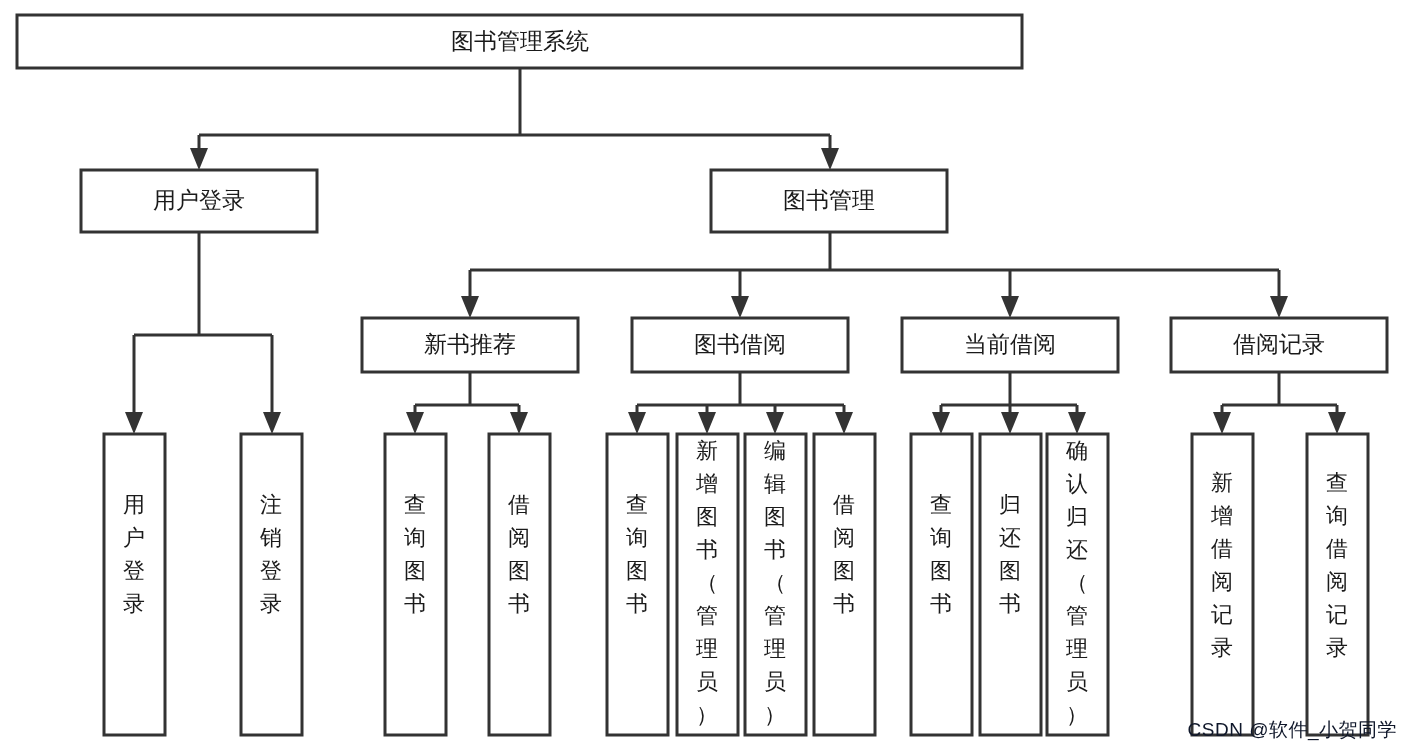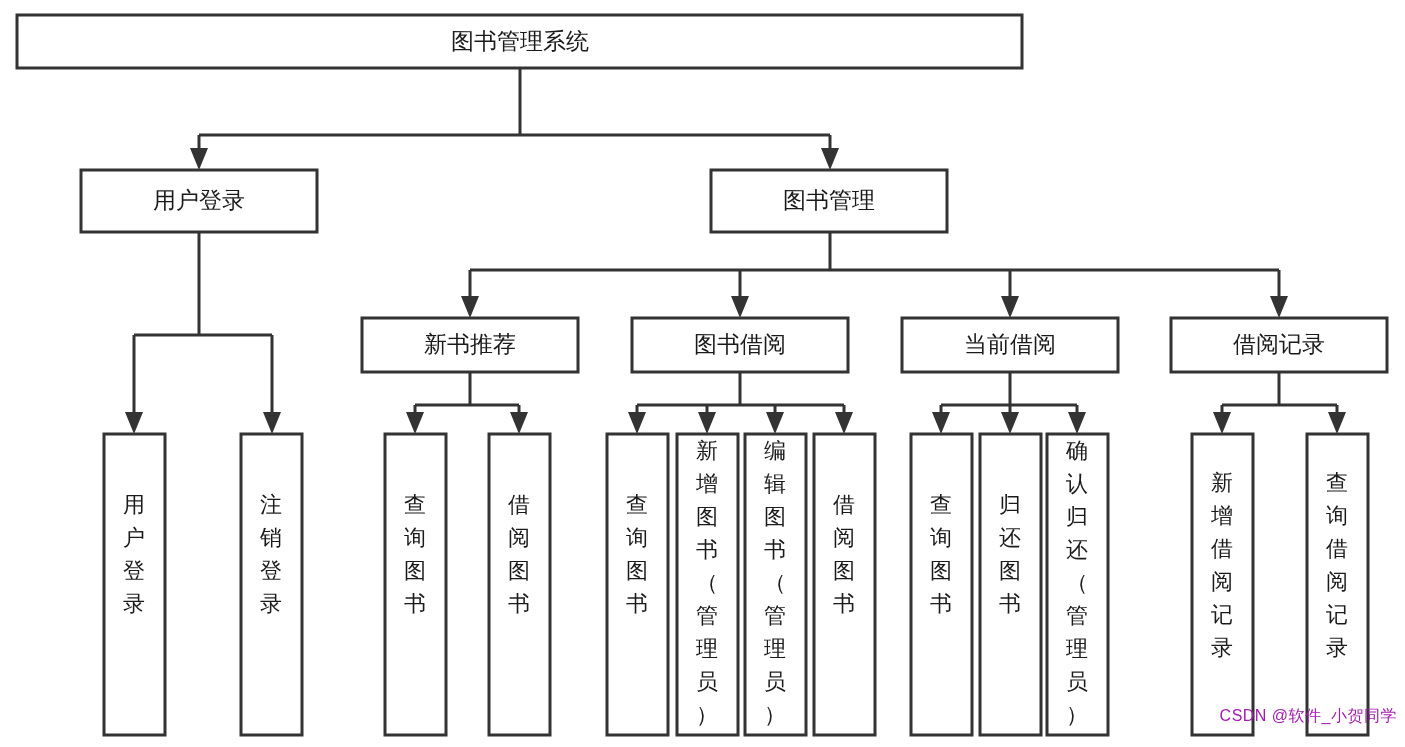--- a/index.html
+++ b/index.html
@@ -42,24 +42,24 @@
     stroke-width: 3;
     fill: none;
   }
   .arrow-head {
     fill: #333333;
     stroke: none;
   }
   .watermark {
     position: absolute;
     right: 8px;
-    bottom: 20px;
-    font-family: "Liberation Sans", "DejaVu Sans", sans-serif;
-    font-size: 16px;
-    color: #a21caf;
+    bottom: 4px;
+    font-family: "Liberation Sans", "DejaVu Sans", sans-serif;
+    font-size: 19px;
+    color: #0f172a;
     letter-spacing: 0.5px;
     white-space: nowrap;
     pointer-events: none;
   }
 </style>
 </head>
 <body>
 
 <svg id="diagram" viewBox="0 0 1405 747" xmlns="http://www.w3.org/2000/svg">
 

